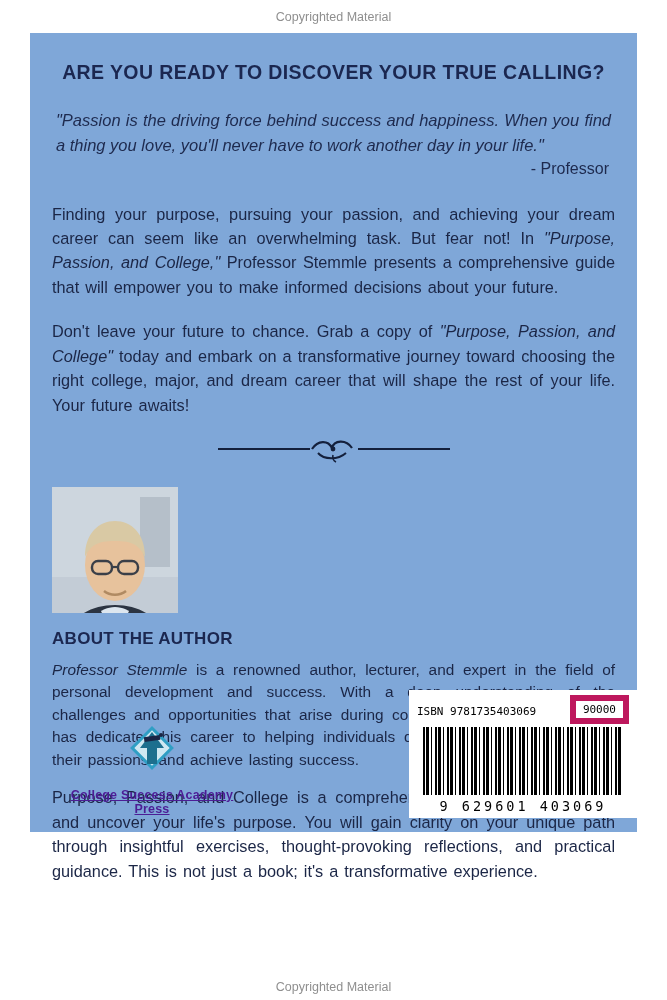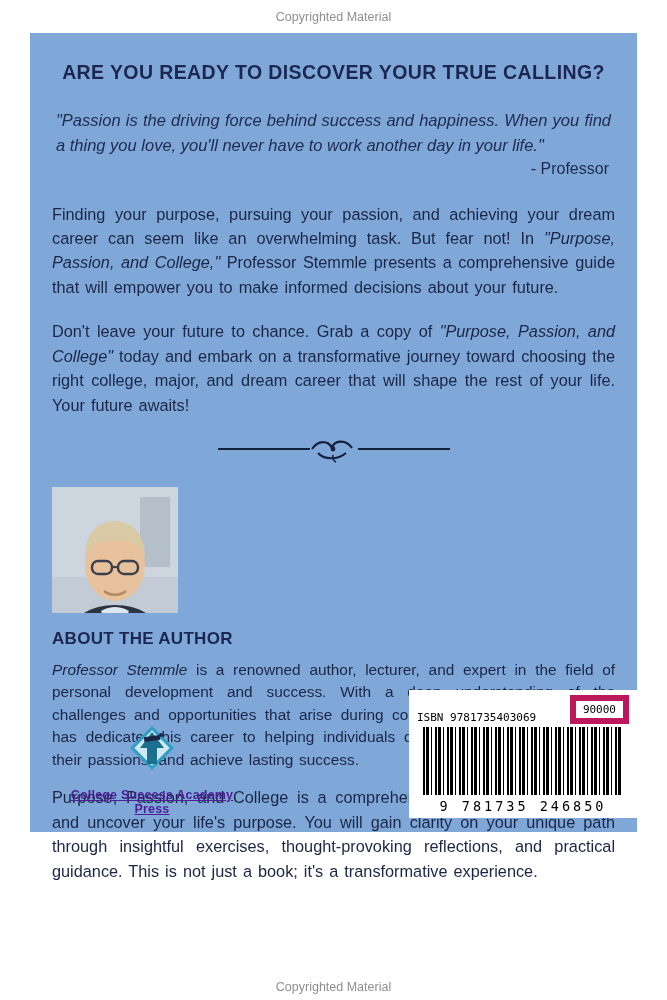--- a/index.html
+++ b/index.html
@@ -103,21 +103,21 @@
     position:absolute;
     right:0;bottom:14px;
     width:228px;height:128px;
     background:#ffffff;
     box-sizing:border-box;
     padding:5px 8px 4px 8px;
   }
   .barcode-top{
     display:flex;
     justify-content:space-between;
-    align-items:flex-end;
+    align-items:center;
     margin-bottom:3px;
   }
   .isbn-label{
     font-family:"DejaVu Sans Mono", monospace;
     font-size:11px;
     color:#000;
     padding-top:4px;
   }
   .price-box{
     font-family:"DejaVu Sans Mono", monospace;
@@ -213,20 +213,20 @@
       </div>
       <div class="publisher-name">College Success Academy Press</div>
     </div>
 
     <div class="barcode-box">
       <div class="barcode-top">
         <span class="isbn-label">ISBN 9781735403069</span>
         <span class="price-box">90000</span>
       </div>
       <div class="bars"></div>
-      <div class="barcode-digits">9 781735 246850</div>
+      <div class="barcode-digits">9 629601 403069</div>
     </div>
 
   </div>
 
   <div class="copyright bottom">Copyrighted Material</div>
 
 </div>
 
 </body></html>

